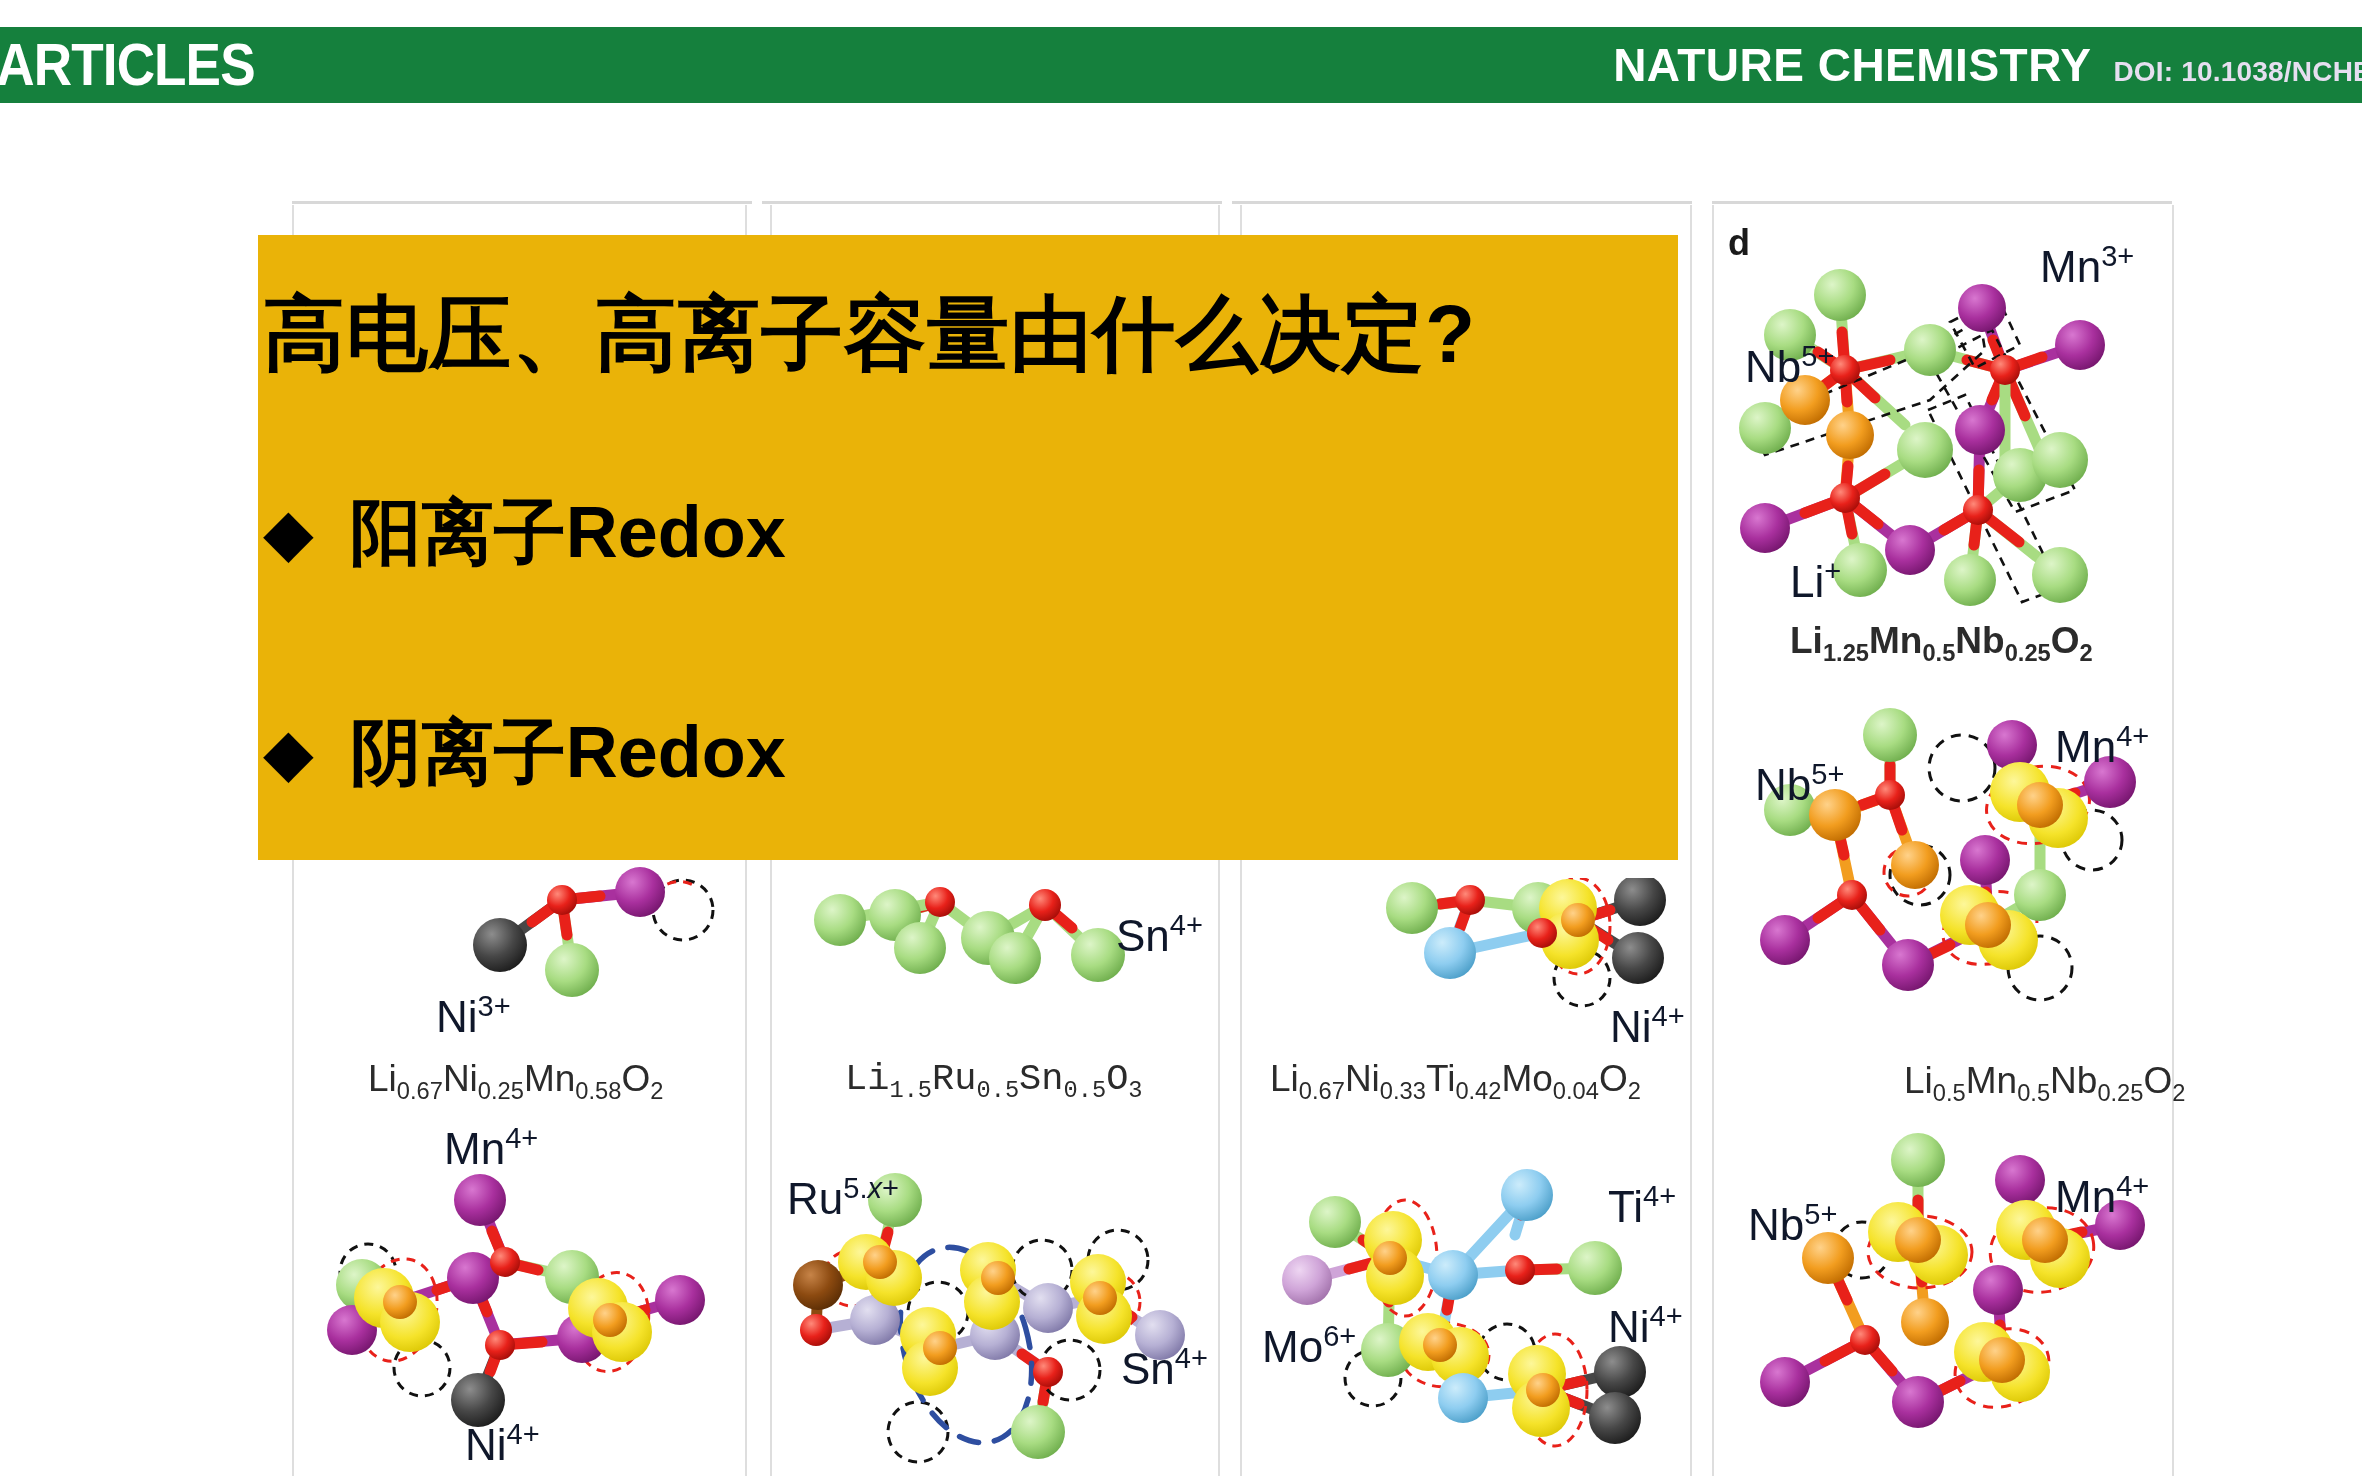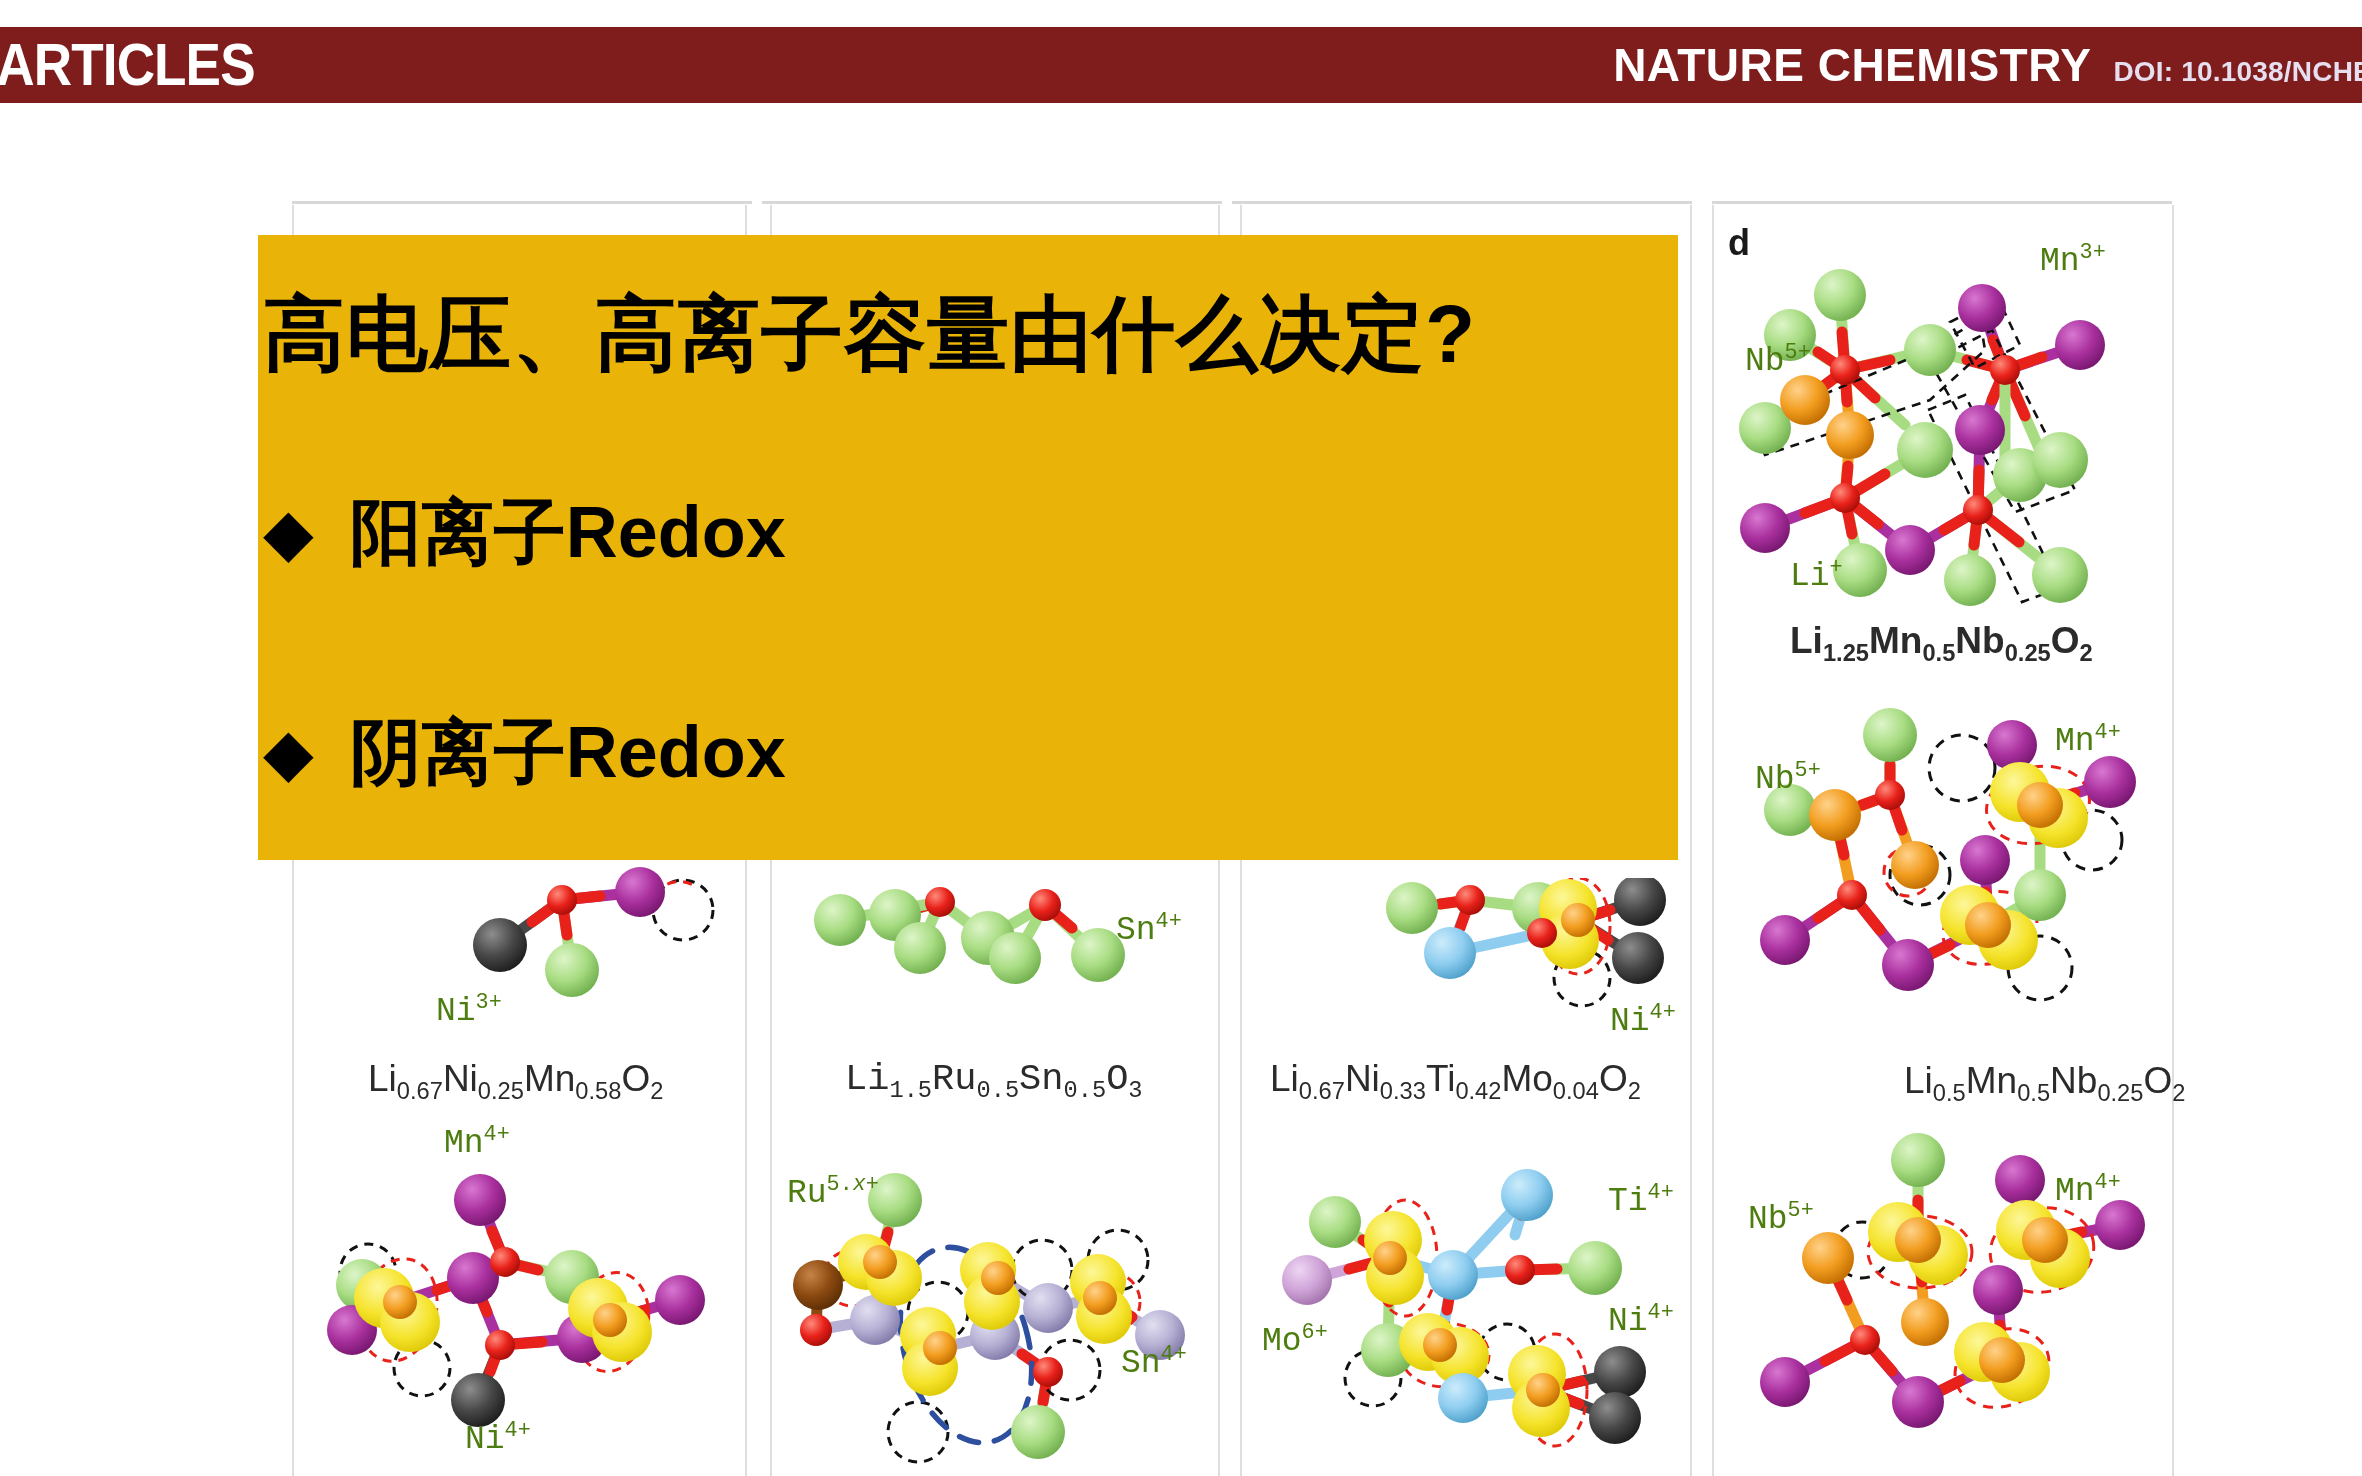--- a/index.html
+++ b/index.html
@@ -8,21 +8,21 @@
     background: #ffffff;
     font-family: "Liberation Sans", sans-serif;
     overflow: hidden;
   }
   #page { position: relative; width: 2362px; height: 1476px; background:#fff; }
 
   
   .journal-bar {
     position: absolute; left: 0; top: 27px;
     width: 2362px; height: 76px;
-    background: #7f1d1d;
+    background: #15803d;
     display: flex; align-items: center;
   }
   .journal-articles {
     position: absolute; left: -18px; top: 50%;
     transform: translateY(-50%);
     color: #ffffff;
     font-size: 59px; font-weight: 700;
     letter-spacing: -1px;
     transform-origin: left center;
     font-family: "Liberation Sans", sans-serif;
@@ -54,22 +54,22 @@
   }
 
   .panel-letter {
     position: absolute;
     font-size: 36px; font-weight: 700; color: #1a1a1a;
     font-family: "Liberation Sans", sans-serif;
   }
 
   .ion-label {
     position: absolute;
-    font-size: 33px; color: #4d7c0f; white-space: nowrap;
-    font-family: Liberation Mono, monospace;
+    font-size: 44px; color: #0f172a; white-space: nowrap;
+    font-family: Liberation Sans, sans-serif;
   }
   .ion-label sup { font-size: 0.66em; vertical-align: super; }
   .ion-label i { font-style: italic; }
 
   .formula {
     position: absolute;
     font-size: 37px; color: #2b2b2b; white-space: nowrap;
     font-family: "Liberation Sans", sans-serif;
   }
   .formula sub { font-size: 0.64em; vertical-align: sub; }

